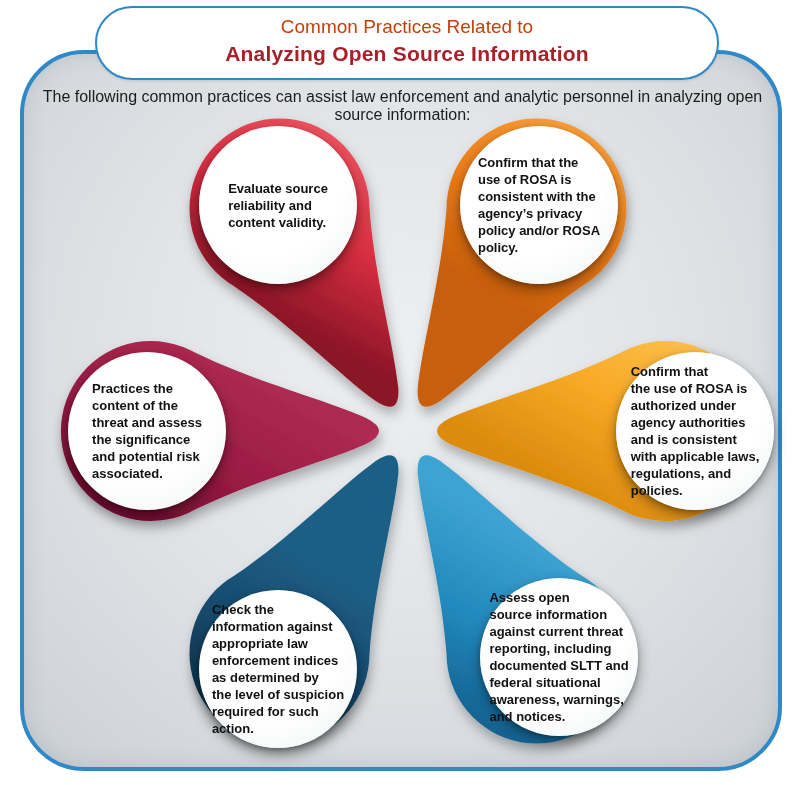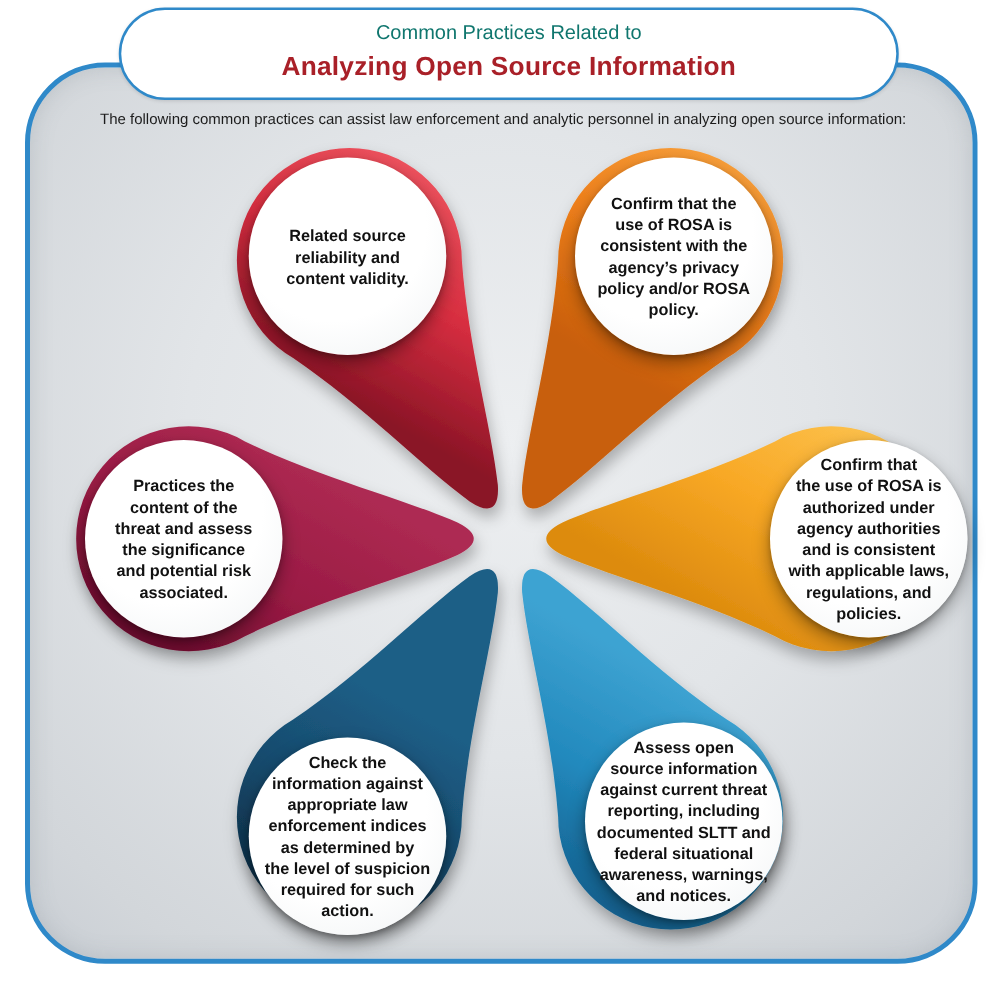--- a/index.html
+++ b/index.html
@@ -13,43 +13,43 @@
     border:4px solid #2f89c9;border-radius:64px;
     background:radial-gradient(circle at 50% 42%, #edeff1 0%, #e2e5e8 45%, #d2d6da 85%, #c9ced4 100%);
     box-shadow:inset 0 0 18px rgba(120,130,140,.25);
   }
   .title-pill{
     position:absolute;left:95px;top:6px;width:620px;height:70px;
     background:#ffffff;border:2px solid #2f89c9;border-radius:37px;
     display:flex;flex-direction:column;align-items:center;justify-content:center;
     z-index:5;box-shadow:0 1px 3px rgba(0,0,0,.12);
   }
-  .title-line1{font-size:16px;font-weight:400;color:#0f766e;line-height:22px;}
+  .title-line1{font-size:19px;font-weight:400;color:#c2410c;line-height:22px;}
   .title-line2{font-size:21px;font-weight:700;color:#a92028;line-height:32px;letter-spacing:.2px;}
   .intro{
     position:absolute;left:30px;top:88px;width:745px;text-align:center;
-    font-size:12px;color:#1c1c1c;z-index:4;
+    font-size:16px;color:#1c1c1c;z-index:4;
   }
   svg.flower{position:absolute;left:0;top:0;z-index:2;}
   .petal-circle{
     position:absolute;width:158px;height:158px;border-radius:50%;
     background:radial-gradient(circle at 42% 35%, #ffffff 55%, #f4f6f7 85%, #e9edef 100%);
     box-shadow:0 6px 14px rgba(0,0,0,.38), 0 2px 4px rgba(0,0,0,.2);
     display:flex;align-items:center;justify-content:center;
     z-index:3;box-sizing:border-box;padding:4px;
   }
   .petal-text{
-    white-space:pre-line;text-align:center;
+    white-space:pre-line;text-align:left;
     font-size:13px;font-weight:700;color:#111;line-height:17px;
   }
   
   .circle-0{left:199px;top:126px;}   
   .circle-1{left:460px;top:126px;}   
   .circle-2{left:616px;top:352px;}   
-  .circle-3{left:468px;top:578px;}   
+  .circle-3{left:480px;top:578px;}   
   .circle-4{left:199px;top:590px;}   
   .circle-5{left:68px; top:352px;}   
 </style>
 </head>
 <body>
 
 <div class="panel"></div>
 
 <svg class="flower" width="805" height="785" viewBox="0 0 805 785">
   <defs id="flower-defs">
@@ -98,21 +98,21 @@
 </svg>
 
 <div class="title-pill">
   <span class="title-line1">Common Practices Related to</span>
   <span class="title-line2">Analyzing Open Source Information</span>
 </div>
 
 <div class="intro">The following common practices can assist law enforcement and analytic personnel in analyzing open source information:</div>
 
 <div class="petal-circle circle-0">
-  <div class="petal-text">Related source
+  <div class="petal-text">Evaluate source
 reliability and
 content validity.</div>
 </div>
 <div class="petal-circle circle-1">
   <div class="petal-text">Confirm that the
 use of ROSA is
 consistent with the
 agency’s privacy
 policy and/or ROSA
 policy.</div>

